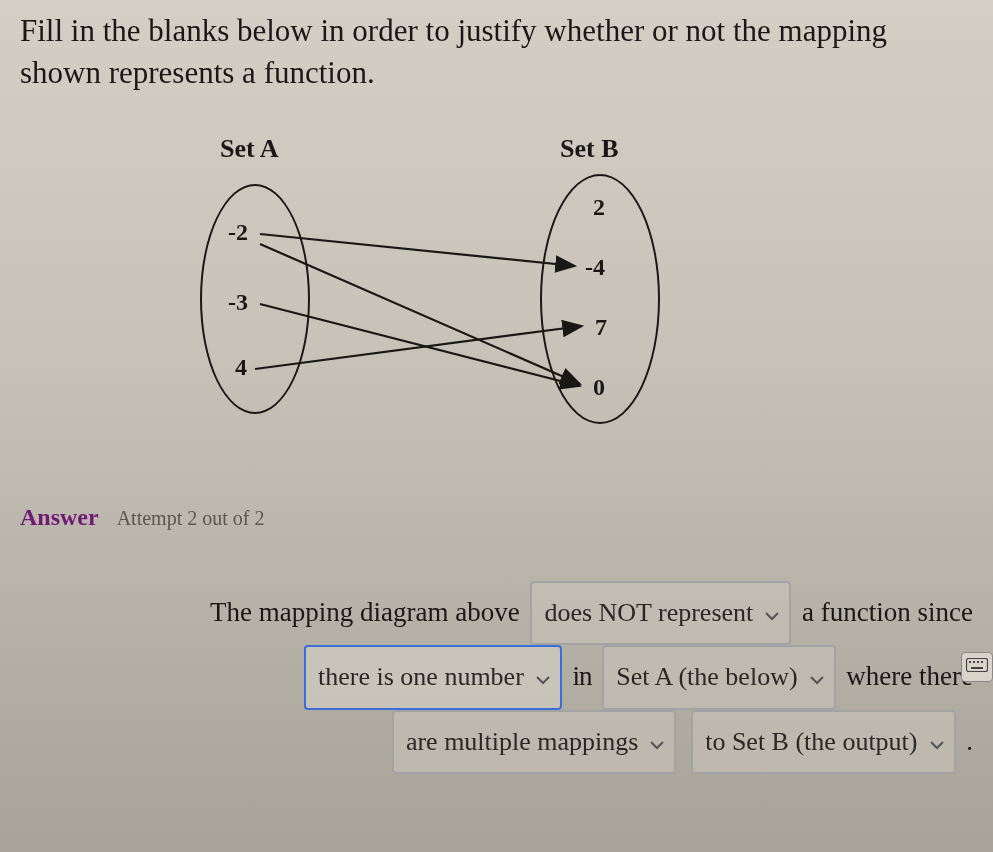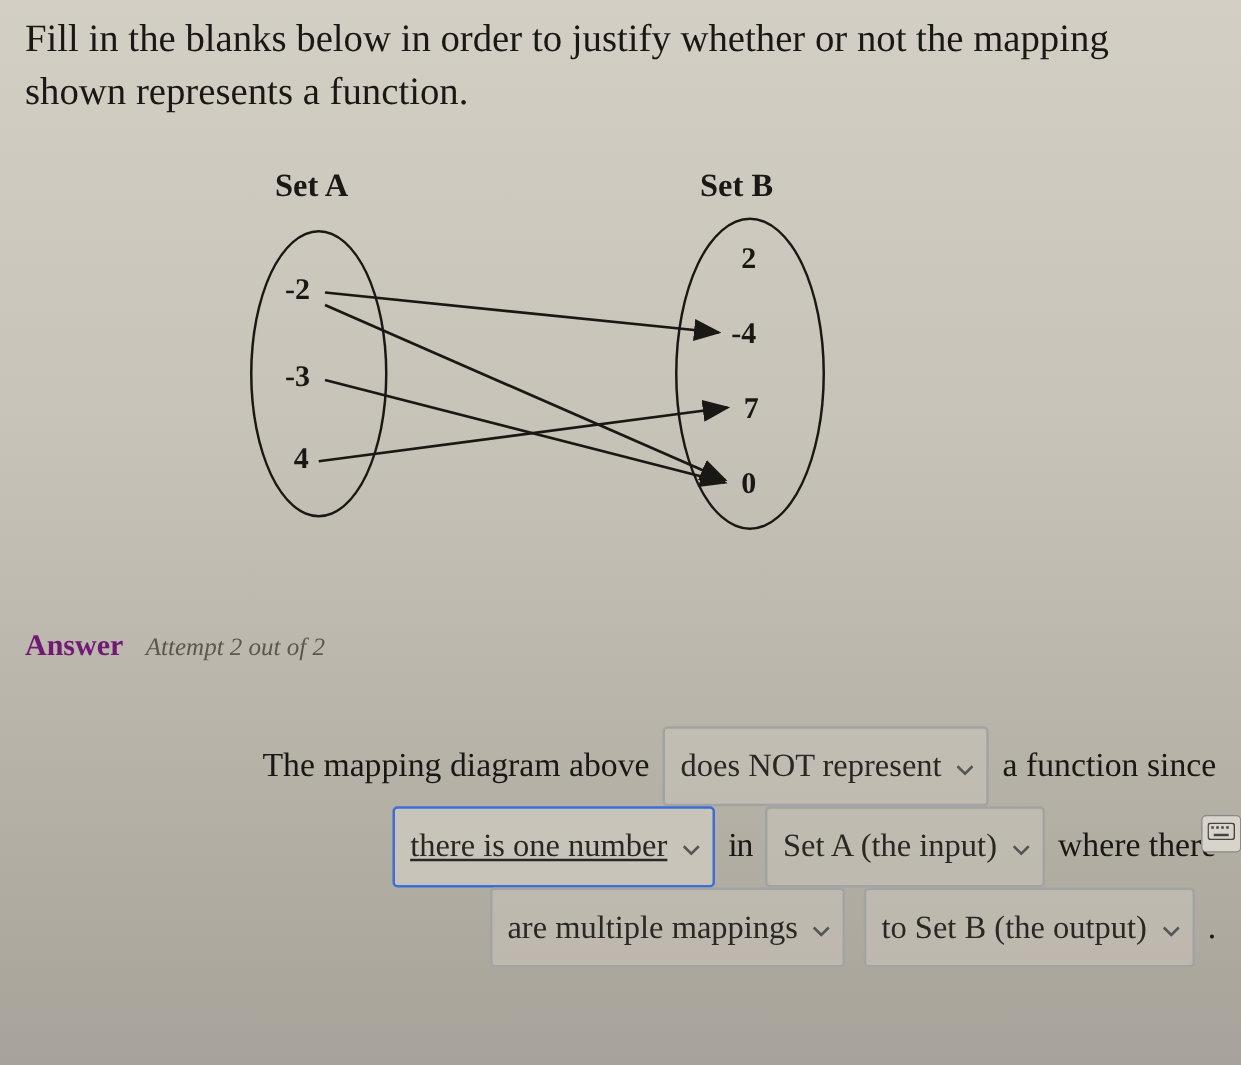--- a/index.html
+++ b/index.html
@@ -76,21 +76,20 @@
       font-size: 24px;
     }
     .answer-label {
       font-weight: bold;
       color: #701a75;
     }
     .attempt-text {
       font-size: 20px;
       color: #5a5650;
       margin-left: 12px;
-      font-style: italic;
     }
     .sentence-area {
       margin-top: 50px;
       font-size: 27px;
       line-height: 2.1;
       color: #1a1815;
       text-align: right;
     }
     .text-segment {
       display: inline;
@@ -104,21 +103,20 @@
       padding: 3px 10px 3px 12px;
       margin: 0 4px;
       font-size: 26px;
       color: #2a2824;
       cursor: pointer;
       white-space: nowrap;
     }
     .dropdown.highlighted {
       border: 2px solid #3b6fd6;
       background: rgba(210, 205, 195, 0.7);
-      text-decoration: underline;
     }
     .chevron {
       margin-left: 12px;
       display: inline-block;
     }
     .chevron svg {
       width: 14px;
       height: 10px;
     }
     .keyboard-button {
@@ -208,21 +206,21 @@
     <span class="dropdown highlighted">
       <span>there is one number</span>
       <span class="chevron">
         <svg viewBox="0 0 14 10">
             <path d="M1 2 L7 8 L13 2" stroke="#555" stroke-width="2" fill="none"></path>
           </svg>
       </span>
     </span>
     <span class="text-segment inline-text-fix">in</span>
     <span class="dropdown">
-      <span>Set A (the input)</span>
+      <span>Set A (the below)</span>
       <span class="chevron">
         <svg viewBox="0 0 14 10">
             <path d="M1 2 L7 8 L13 2" stroke="#555" stroke-width="2" fill="none"></path>
           </svg>
       </span>
     </span>
     <span class="text-segment">where there</span>
     <br>
     <span class="dropdown">
       <span>are multiple mappings</span>

